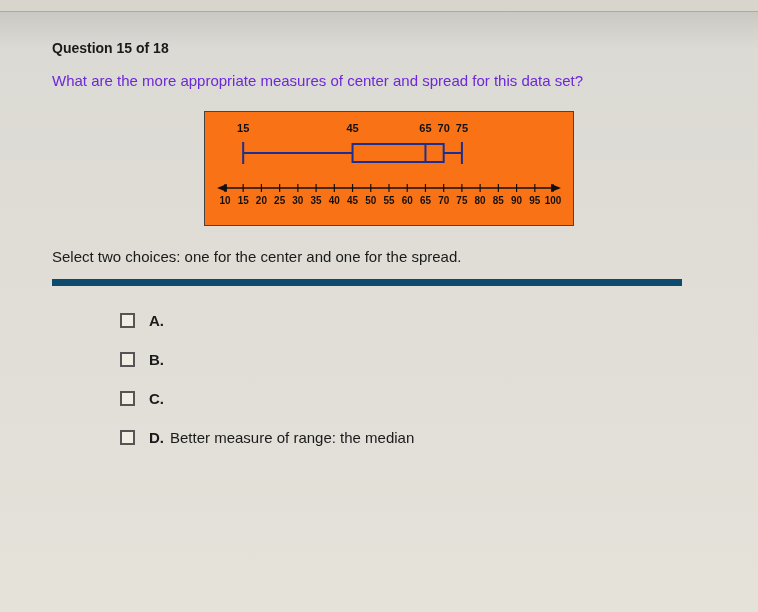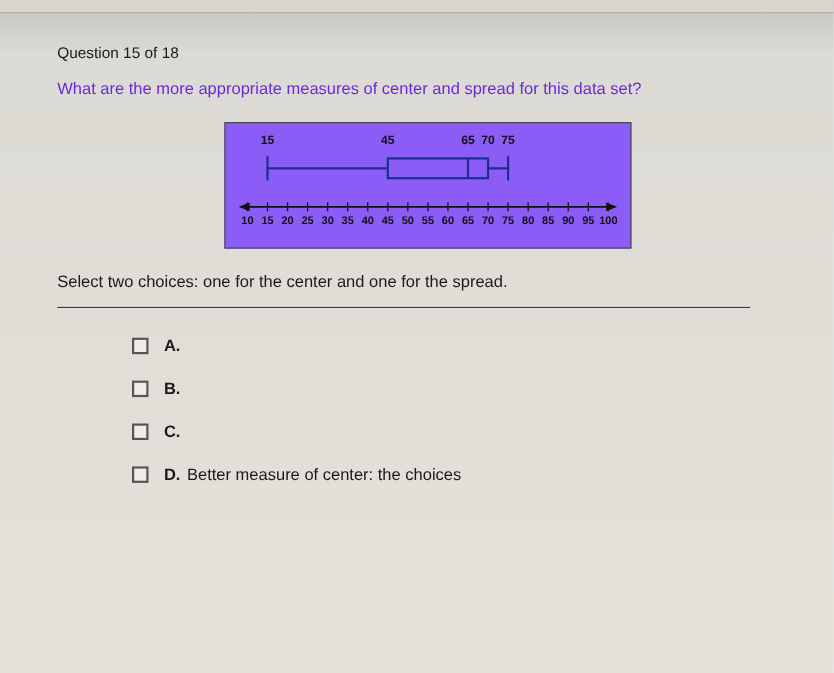--- a/index.html
+++ b/index.html
@@ -18,37 +18,37 @@
     }
     .top-bar {
       height: 12px;
       background: #d8d5cd;
       border-bottom: 1px solid #aaa;
     }
     .content {
       padding: 28px 32px 0 52px;
     }
     .question-header {
-      font-weight: normal;
+      font-weight: bold;
       font-size: 14px;
       color: #1a1a1a;
       margin-bottom: 14px;
     }
     .question-text {
       font-size: 15px;
       color: #6d28d9;
       line-height: 1.4;
       margin-bottom: 20px;
     }
     .chart-container {
       width: 370px;
       height: 115px;
       margin: 0 auto 22px auto;
       border: 1px solid #444;
-      background: #8b5cf6;
+      background: #f97316;
       position: relative;
       padding: 10px 12px 8px 12px;
     }
     .boxplot-area {
       position: relative;
       height: 50px;
       margin-bottom: 4px;
     }
     .value-label {
       position: absolute;
@@ -73,21 +73,21 @@
       font-size: 10px;
       fill: #111;
       text-anchor: middle;
       font-weight: bold;
     }
     .instruction {
       font-size: 15px;
       color: #1a1a1a;
       margin-bottom: 18px;
       padding-bottom: 14px;
-      border-bottom: 1px solid #0c4a6e;
+      border-bottom: 7px solid #0c4a6e;
       width: 630px;
     }
     .choices {
       padding-left: 68px;
       padding-top: 8px;
     }
     .choice {
       display: flex;
       align-items: center;
       margin-bottom: 22px;
@@ -192,17 +192,17 @@
       <div class="checkbox"></div>
       <span class="choice-letter">B.</span>
     </div>
     <div class="choice">
       <div class="checkbox"></div>
       <span class="choice-letter">C.</span>
     </div>
     <div class="choice">
       <div class="checkbox"></div>
       <span class="choice-letter">D.</span>
-      <span>Better measure of center: the choices</span>
+      <span>Better measure of range: the median</span>
     </div>
   </div>
 
 </div>
 
 </body></html>

